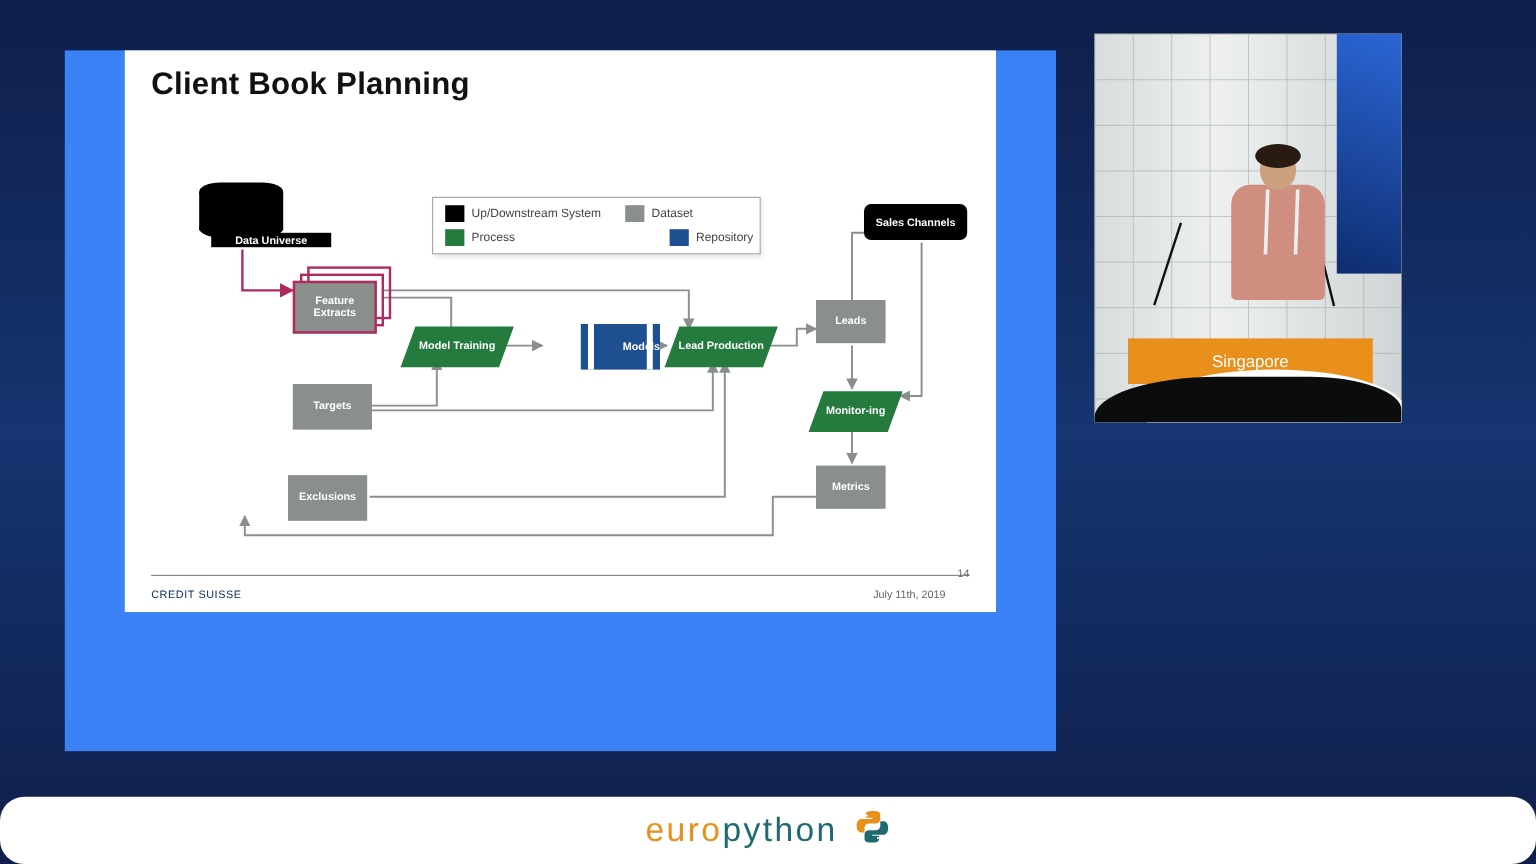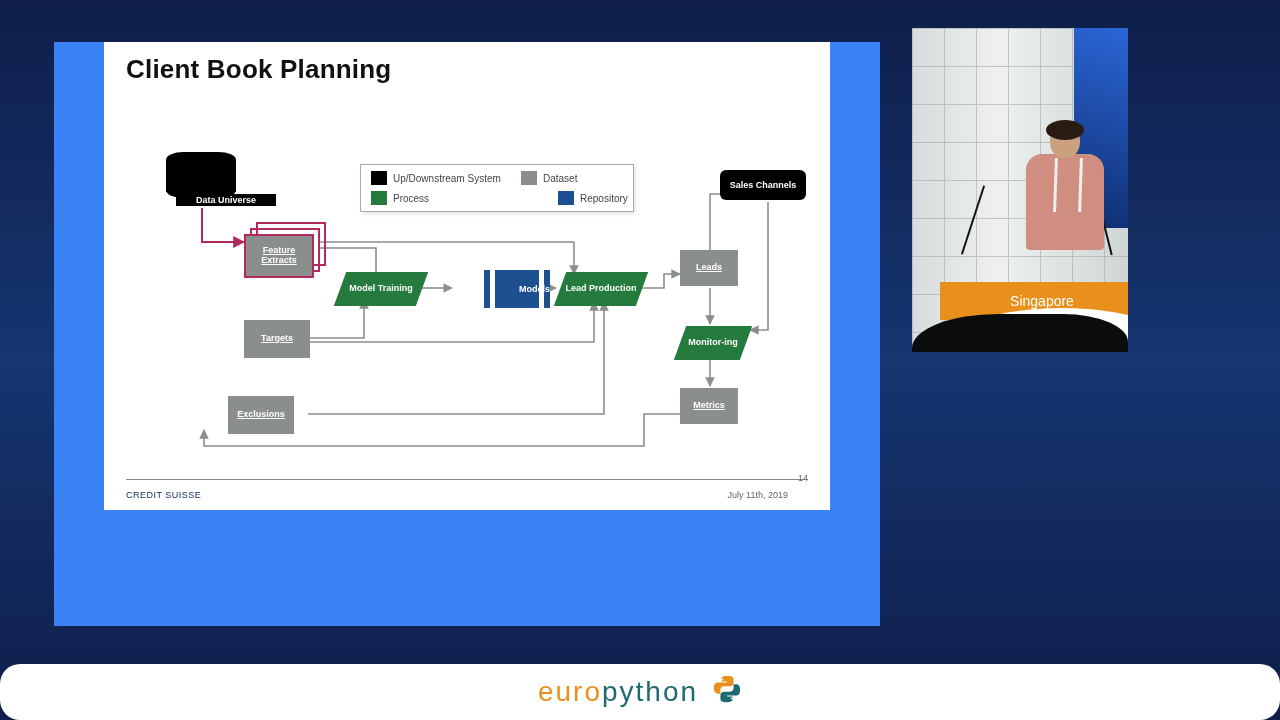--- a/index.html
+++ b/index.html
@@ -27,21 +27,21 @@
   .cyl .body{position:absolute;top:8px;width:70px;height:32px;background:#000;}
   .cyl .top{position:absolute;top:0;width:70px;height:16px;background:#000;border-radius:50%/100%;}
   .cyl .bot{position:absolute;bottom:-6px;width:70px;height:16px;background:#000;border-radius:50%/100%;}
   .cyl-label{position:absolute;left:48px;top:152px;width:100px;font-size:9px;font-weight:bold;color:#fff;background:#000;text-align:center;padding:1px 0;margin-left:24px;}
 
   
   .blackbox{position:absolute;background:#000;color:#fff;font-size:9px;font-weight:bold;border-radius:6px;display:flex;align-items:center;justify-content:center;}
 
   
   .docshape{position:absolute;background:#8a8f8c;color:#fff;font-size:9px;font-weight:bold;display:flex;align-items:center;justify-content:center;text-align:center;line-height:1.1;}
-  .docshape .lbl{position:relative;z-index:2;padding:0 4px;text-decoration:underline;}
+  .docshape .lbl{position:relative;z-index:2;padding:0 4px;}
 
   
   .para{position:absolute;color:#fff;font-size:9px;font-weight:bold;display:flex;align-items:center;justify-content:center;text-align:center;line-height:1.1;}
   .para .pg{position:absolute;inset:0;transform:skewX(-20deg);background:#257a3e;}
   .para .lbl{position:relative;z-index:2;}
 
   
   .repo{position:absolute;background:#1d4f91;color:#fff;font-size:9px;font-weight:bold;display:flex;align-items:center;justify-content:flex-end;margin-left:32px;}
   .repo::before,.repo::after{content:"";position:absolute;top:0;bottom:0;width:5px;background:#fff;}
   .repo::before{left:6px;}
@@ -52,21 +52,21 @@
 
   
   svg.wires{position:absolute;left:0;top:0;width:726px;height:468px;pointer-events:none;}
 
   .footer-line{position:absolute;left:22px;right:22px;bottom:30px;height:1px;background:#888;}
   .brand{position:absolute;left:22px;bottom:10px;font-size:9px;letter-spacing:0.5px;color:#0a2a55;font-variant:small-caps;}
   .date{position:absolute;right:42px;bottom:10px;font-size:9px;color:#666;}
   .pgno{position:absolute;right:22px;bottom:27px;font-size:9px;color:#666;}
 
   
-  .cam{position:absolute;left:912px;top:28px;width:216px;height:324px;background:#7d858b;overflow:hidden;}
+  .cam{position:absolute;left:912px;top:28px;width:256px;height:324px;background:#7d858b;overflow:hidden;}
   .cam .grid{position:absolute;inset:0;background:
     linear-gradient(to right,#d8dcdd 0,#eef0f0 40%,#cfd5d6 100%);}
   .cam .tiles{position:absolute;inset:0;background-image:
     linear-gradient(#9ea3a4 1px,transparent 1px),
     linear-gradient(90deg,#9ea3a4 1px,transparent 1px);
     background-size:32px 38px;opacity:.55;}
   .cam .blue{position:absolute;right:0;top:0;width:54px;height:200px;background:linear-gradient(200deg,#2b66d6,#0e2d6f);} 
   .lectern{position:absolute;left:28px;bottom:32px;width:204px;height:38px;background:#e9901c;display:flex;align-items:center;justify-content:center;color:#fff;font-size:14px;}
   .ellipse{position:absolute;left:40px;bottom:-26px;width:220px;height:70px;background:#fff;border-radius:50%;}
   .logo-hint{position:absolute;right:8px;bottom:4px;font-size:13px;color:#1f6a70;letter-spacing:1px;}
@@ -164,21 +164,21 @@
         <div class="stack" style="left:152px;top:180px;width:66px;height:40px;"></div>
         <div class="stack" style="left:146px;top:186px;width:66px;height:40px;"></div>
         <div class="docshape" style="left:140px;top:192px;width:66px;height:40px;border:2px solid #b02a60;">
           <span class="lbl">Feature Extracts</span>
         </div>
 
         <div class="docshape" style="left:140px;top:278px;width:66px;height:38px;justify-content:center;">
           <span class="lbl">Targets</span>
         </div>
 
-        <div class="docshape" style="left:124px;top:354px;width:66px;height:38px;">
+        <div class="docshape" style="left:136px;top:354px;width:66px;height:38px;">
           <span class="lbl">Exclusions</span>
         </div>
 
         <div class="para" style="left:236px;top:230px;width:82px;height:34px;">
           <div class="pg"></div>
             <span class="lbl">Model Training</span>
         </div>
 
         <div class="repo" style="left:348px;top:228px;width:66px;height:38px;">
           <span>Models</span>

